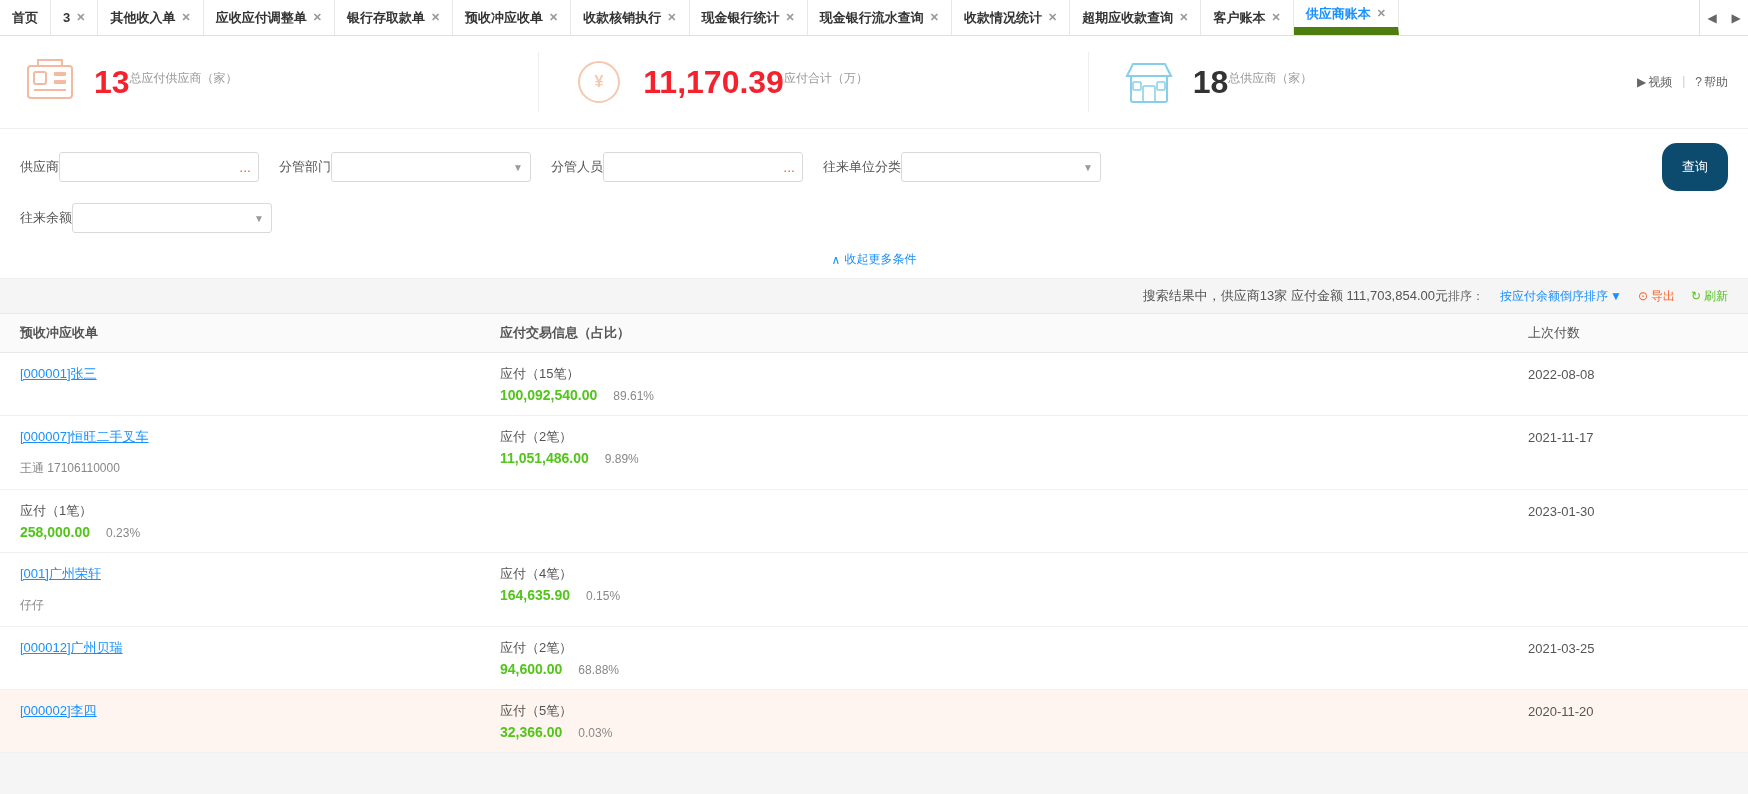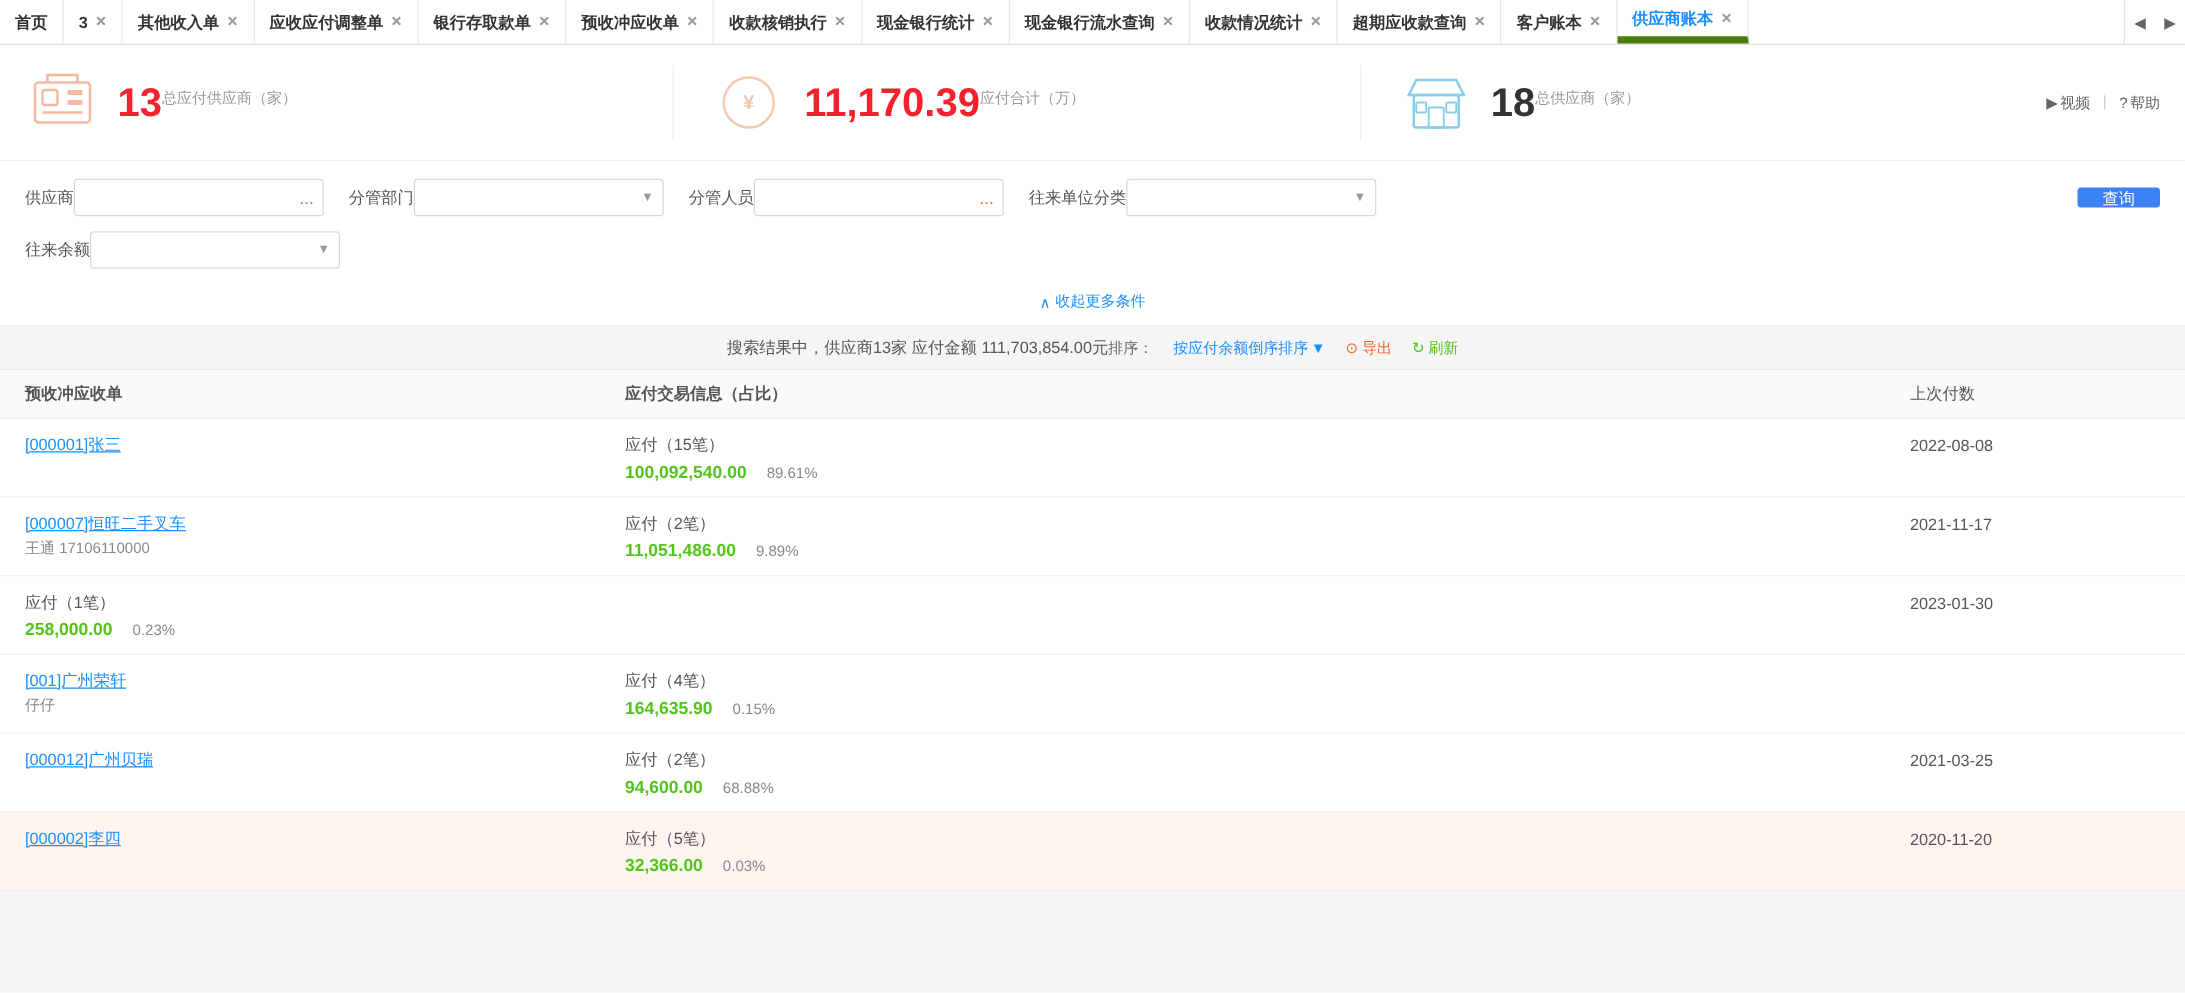--- a/index.html
+++ b/index.html
@@ -2,21 +2,21 @@
 <html><head>
   <meta charset="utf-8">
   <style>
     * { margin: 0; padding: 0; box-sizing: border-box; }
     body { font-family: 'Microsoft YaHei', Arial, sans-serif; font-size: 13px; background: #f5f5f5; color: #333; width: 1748px; overflow-x: hidden; }
 
     
     .top-nav { display: flex; align-items: center; background: #fff; border-bottom: 1px solid #e0e0e0; height: 36px; overflow: hidden; }
     .nav-item { display: flex; align-items: center; padding: 0 12px; height: 100%; border-right: 1px solid #e8e8e8; font-size: 13px; color: #333; cursor: pointer; white-space: nowrap; flex-shrink: 0; font-weight: bold; }
     .nav-item .close-x { margin-left: 6px; color: #999; font-size: 11px; cursor: pointer; }
-    .nav-item.active { color: #1890ff; border-bottom: 6px solid #4d7c0f; align-items: center; }
+    .nav-item.active { color: #1890ff; border-bottom: 8px solid #4d7c0f; align-items: center; }
     .nav-arrows { display: flex; align-items: center; margin-left: auto; border-left: 1px solid #e0e0e0; }
     .nav-arrow { width: 24px; height: 36px; display: flex; align-items: center; justify-content: center; cursor: pointer; color: #666; font-size: 12px; }
 
     
     .stats-row { display: flex; background: #fff; padding: 16px 20px; gap: 0; border-bottom: 1px solid #eee; align-items: center; }
     .stat-block { display: flex; align-items: center; gap: 14px; flex: 1; padding-right: 20px; }
     .stat-block + .stat-block { border-left: 1px solid #eee; padding-left: 30px; }
     .stat-icon { width: 60px; height: 60px; display: flex; align-items: center; justify-content: center; }
     .stat-icon svg { width: 52px; height: 52px; }
     .stat-text { display: flex; flex-direction: row; }
@@ -30,26 +30,26 @@
     .filter-area { background: #fff; padding: 14px 20px 0 20px; border-bottom: 1px solid #eee; }
     .filter-row { display: flex; align-items: center; gap: 20px; margin-bottom: 12px; flex-wrap: wrap; }
     .filter-item { display: flex; align-items: center; gap: 0; }
     .filter-label { font-size: 13px; color: #555; white-space: nowrap; }
     .filter-input-wrap { position: relative; display: inline-flex; align-items: center; }
     .filter-input-wrap input { width: 200px; height: 30px; border: 1px solid #d9d9d9; border-radius: 3px; padding: 0 28px 0 8px; font-size: 13px; color: #333; background: #fff; outline: none; }
     .filter-select-wrap { position: relative; display: inline-flex; align-items: center; }
     .filter-select-wrap select { width: 200px; height: 30px; border: 1px solid #d9d9d9; border-radius: 3px; padding: 0 8px; font-size: 13px; color: #333; background: #fff; outline: none; appearance: none; cursor: pointer; }
     .select-arrow { position: absolute; right: 8px; top: 50%; transform: translateY(-50%); color: #999; font-size: 10px; pointer-events: none; }
     .filter-dots { position: absolute; right: 8px; top: 50%; transform: translateY(-50%); color: #f5662d; font-size: 14px; cursor: pointer; pointer-events: none; }
-    .search-btn { background: #3b82f6; color: #fff; border: none; border-radius: 3px; padding: 0 20px; height: 16px; font-size: 13px; cursor: pointer; white-space: nowrap; margin-left: auto; }
+    .search-btn { background: #0c4a6e; color: #fff; border: none; border-radius: 15px; padding: 0 20px; height: 48px; font-size: 13px; cursor: pointer; white-space: nowrap; margin-left: auto; }
     .collapse-bar { text-align: center; padding: 6px 0 10px 0; }
     .collapse-btn { color: #1890ff; font-size: 12px; cursor: pointer; display: inline-flex; align-items: center; gap: 4px; }
 
     
-    .result-bar { background: #f5f5f5; padding: 8px 20px; display: flex; align-items: center; justify-content: center; border-bottom: 1px solid #e8e8e8; }
+    .result-bar { background: #f5f5f5; padding: 8px 20px; display: flex; align-items: center; justify-content: flex-end; border-bottom: 1px solid #e8e8e8; }
     .result-info { font-size: 13px; color: #555; }
     .result-actions { display: flex; align-items: center; gap: 16px; font-size: 12px; color: #555; }
     .result-actions .sort-label { color: #666; }
     .result-actions .sort-value { color: #1890ff; cursor: pointer; display: flex; align-items: center; gap: 2px; }
     .action-btn { color: #f5662d; cursor: pointer; display: flex; align-items: center; gap: 3px; }
     .action-btn-refresh { color: #52c41a; cursor: pointer; display: flex; align-items: center; gap: 3px; }
 
     
     .table-wrap { background: #fff; }
     .table-header { display: flex; padding: 10px 20px; border-bottom: 1px solid #e8e8e8; background: #fafafa; }
@@ -57,21 +57,21 @@
     .col-transaction { flex: 1; font-weight: bold; font-size: 13px; color: #555; }
     .col-last-pay { flex: 0 0 200px; font-weight: normal; font-size: 13px; color: #555; }
 
     .table-row { display: flex; padding: 12px 20px; border-bottom: 1px solid #f0f0f0; align-items: flex-start; }
     .table-row.highlighted { background: #fff5f0; }
     .col-supplier-data { flex: 0 0 480px; }
     .col-transaction-data { flex: 1; }
     .col-last-pay-data { flex: 0 0 200px; font-size: 13px; color: #555; padding-top: 2px; }
 
     .supplier-name { color: #1890ff; font-size: 13px; cursor: pointer; text-decoration: underline; }
-    .supplier-sub { font-size: 12px; color: #888; margin-top: 2px; }
+    .supplier-sub { font-size: 12px; color: #888; margin-top: 14px; }
 
     .trans-count { font-size: 13px; color: #555; margin-bottom: 4px; }
     .trans-amount { font-size: 14px; color: #52c41a; font-weight: bold; }
     .trans-percent { font-size: 12px; color: #888; margin-left: 16px; }
     .trans-row { display: flex; align-items: baseline; gap: 0; }
 
     
     ::-webkit-scrollbar { width: 6px; }
     ::-webkit-scrollbar-track { background: #f1f1f1; }
     ::-webkit-scrollbar-thumb { background: #ccc; border-radius: 3px; }

